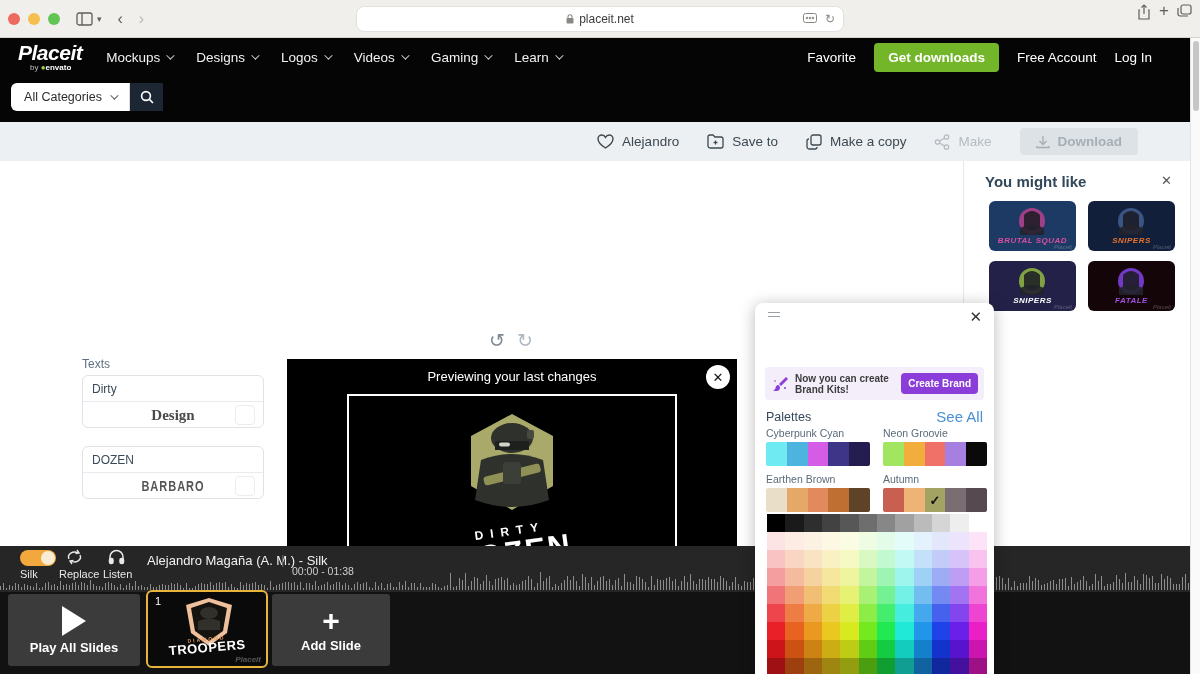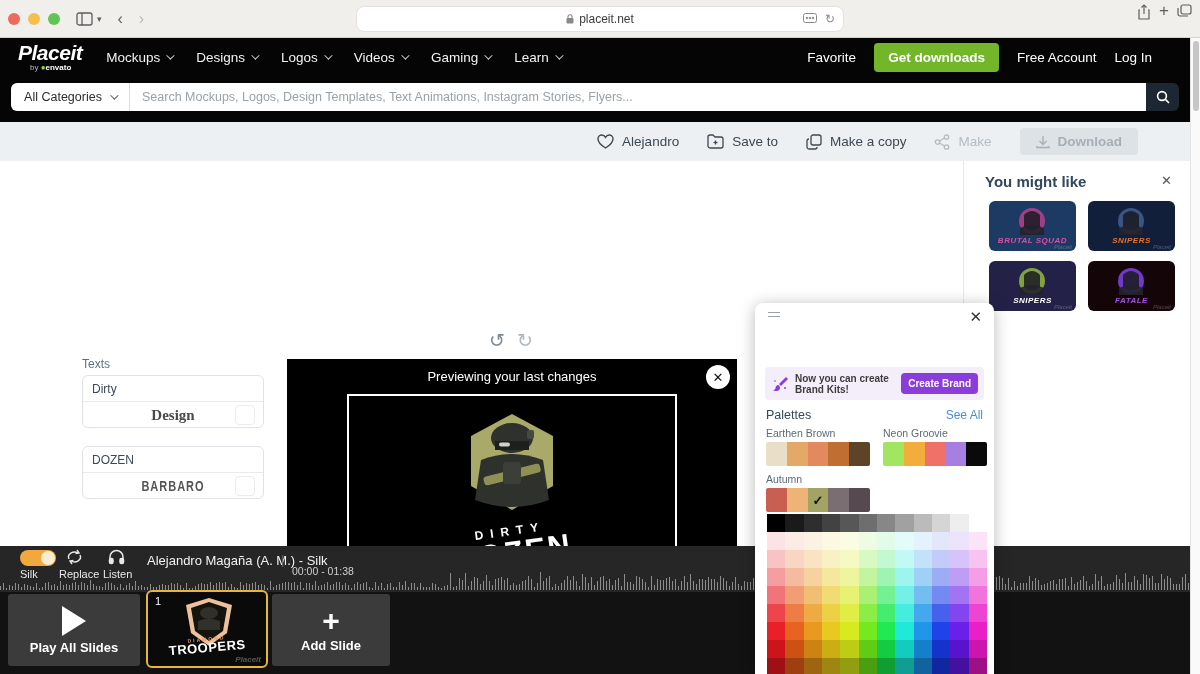--- a/index.html
+++ b/index.html
@@ -86,21 +86,21 @@
   .cp-handle i { display:block; height:0; border-top:1.5px solid #9aa2a9; margin-bottom:3px; }
   .cp-close { position:absolute; right:12px; top:5px; font-size:15px; color:#333; cursor:pointer; }
   .cp-tabs { position:absolute; left:0; top:26px; width:100%; height:30px; display:flex; border-bottom:1px solid #ededed; }
   .cp-tab { flex:1; text-align:center; font-size:13px; color:#bac1c8; padding-top:7px; cursor:pointer; }
   .cp-tab.active { color:#2d3e50; font-weight:bold; border-bottom:2px solid #44576b; }
   .brand-banner { position:absolute; left:10px; top:64px; width:219px; height:33px; background:#f4eefb; border-radius:4px; display:flex; align-items:center; padding:0 6px; gap:6px; }
   .brand-text { font-size:10px; color:#3c3c3c; font-weight:bold; flex:1; }
   .btn-brand { background:#8b3dd9; color:#fff; font-size:10px; font-weight:bold; padding:5px 7px; border-radius:4px; cursor:pointer; white-space:nowrap; }
   .pal-head { position:absolute; left:11px; top:105px; width:217px; display:flex; justify-content:space-between; align-items:center; }
   .pal-title { font-size:12.5px; color:#33475b; }
-  .see-all { font-size:12px; color:#4a8fd4; cursor:pointer; }
+  .see-all { font-size:15px; color:#4a8fd4; cursor:pointer; }
   .pal-grid { position:absolute; left:11px; top:124px; width:221px; display:grid; grid-template-columns:1fr 1fr; column-gap:13px; row-gap:7px; }
   .pal-name { font-size:10.5px; color:#5a6b7a; margin-bottom:3px; }
   .pal-row { display:flex; height:24px; border-radius:2px; overflow:hidden; }
   .pal-cell { flex:1; cursor:pointer; display:flex; align-items:center; justify-content:center; color:#111; font-size:13px; font-weight:bold; }
   .color-grid { position:absolute; left:12px; top:211px; width:220px; display:flex; flex-direction:column; }
   .cg-row { display:flex; height:18px; }
   .cg-cell { flex:1; cursor:pointer; }
 
   
   .yml { position:absolute; left:963px; top:161px; width:227px; height:385px; background:#fff; border-left:1px solid #e8e8e8; }
@@ -234,21 +234,20 @@
     <span class="hr-link">Log In</span>
   </div>
 </div>
 
 <div class="search-row">
   <div class="search-bar">
     <div class="cat-box">
       <span>All Categories</span>
       <span class="chev"></span>
     </div>
-    <input class="search-input" placeholder="Search Mockups, Logos, Design Templates, Text Animations, Instagram Stories, Flyers..." style="">
     <div class="search-btn">
       <svg width="14" height="14" viewBox="0 0 14 14" fill="none" stroke="#fff" stroke-width="1.6">
           <circle cx="6" cy="6" r="4.4"></circle>
           <line x1="9.4" y1="9.4" x2="13" y2="13"></line>
         </svg>
     </div>
   </div>
 </div>
 
 <div class="toolbar">
@@ -886,37 +885,47 @@
       </svg>
     <span class="brand-text">Now you can create Brand Kits!</span>
     <span class="btn-brand">Create Brand</span>
   </div>
   <div class="pal-head">
     <span class="pal-title">Palettes</span>
     <span class="see-all">See All</span>
   </div>
   <div class="pal-grid" id="pal-grid">
       <div>
-        <div class="pal-name">Earthen Brown</div>
+        <div class="pal-name">Cyberpunk Cyan</div>
         <div class="pal-row">
-          <span class="pal-cell" style="background: rgb(233, 223, 200);"></span>
-          <span class="pal-cell" style="background: rgb(229, 169, 103);"></span>
-          <span class="pal-cell" style="background: rgb(226, 138, 93);"></span>
-          <span class="pal-cell" style="background: rgb(191, 111, 49);"></span>
-          <span class="pal-cell" style="background: rgb(95, 67, 41);"></span>
+          <span class="pal-cell" style="background: rgb(111, 233, 242);"></span>
+          <span class="pal-cell" style="background: rgb(77, 180, 224);"></span>
+          <span class="pal-cell" style="background: rgb(213, 92, 228);"></span>
+          <span class="pal-cell" style="background: rgb(63, 53, 136);"></span>
+          <span class="pal-cell" style="background: rgb(35, 29, 80);"></span>
         </div>
       </div>
       <div>
         <div class="pal-name">Neon Groovie</div>
         <div class="pal-row">
           <span class="pal-cell" style="background: rgb(162, 229, 97);"></span>
           <span class="pal-cell" style="background: rgb(242, 174, 60);"></span>
           <span class="pal-cell" style="background: rgb(239, 113, 104);"></span>
           <span class="pal-cell" style="background: rgb(167, 127, 224);"></span>
           <span class="pal-cell" style="background: rgb(10, 10, 10);"></span>
+        </div>
+      </div>
+      <div>
+        <div class="pal-name">Earthen Brown</div>
+        <div class="pal-row">
+          <span class="pal-cell" style="background: rgb(233, 223, 200);"></span>
+          <span class="pal-cell" style="background: rgb(229, 169, 103);"></span>
+          <span class="pal-cell" style="background: rgb(226, 138, 93);"></span>
+          <span class="pal-cell" style="background: rgb(191, 111, 49);"></span>
+          <span class="pal-cell" style="background: rgb(95, 67, 41);"></span>
         </div>
       </div>
       <div>
         <div class="pal-name">Autumn</div>
         <div class="pal-row">
           <span class="pal-cell" style="background: rgb(201, 95, 81);"></span>
           <span class="pal-cell" style="background: rgb(238, 180, 119);"></span>
           <span class="pal-cell" style="background: rgb(163, 163, 99);">
             <span>✓</span>
           </span>

